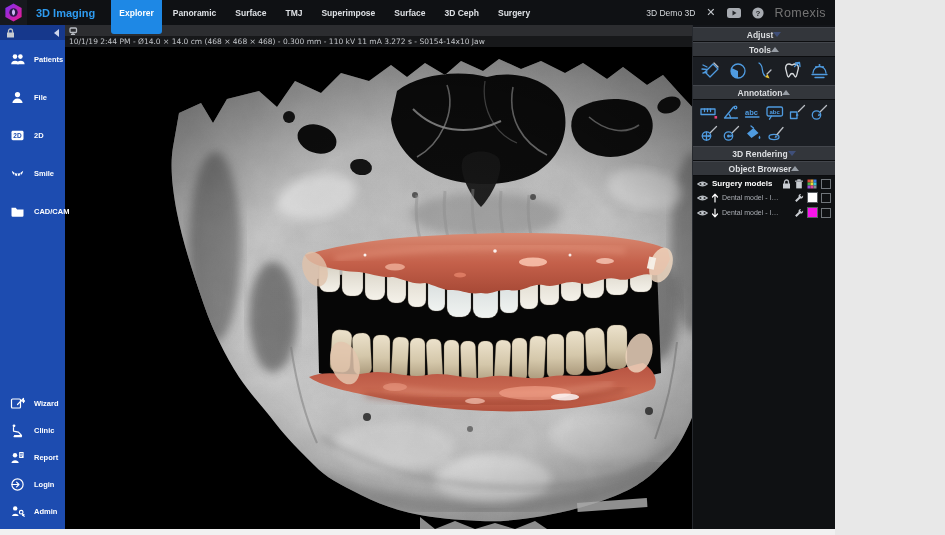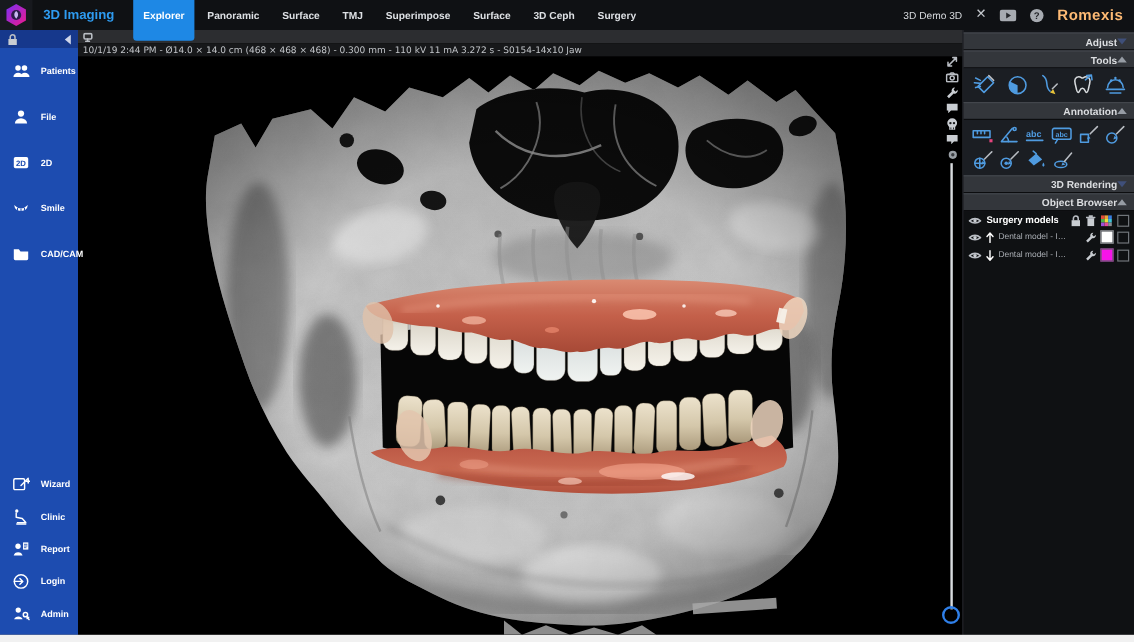--- a/index.html
+++ b/index.html
@@ -1,49 +1,49 @@
 <!DOCTYPE html>
 <html><head>
 <meta charset="utf-8">
 <style>
   html,body{margin:0;padding:0;background:#e8e8e8;}
-  .app{position:relative;width:945px;height:535px;background:#000;overflow:hidden;
+  .app{position:relative;width:835px;height:535px;background:#000;overflow:hidden;
        font-family:"Liberation Sans","DejaVu Sans",sans-serif;}
   
   .topbar{position:absolute;top:0;left:0;right:0;height:25px;background:#0f1114;display:flex;align-items:center;z-index:5;}
   .logo-tile{width:27px;height:25px;background:#17191e;display:flex;align-items:center;justify-content:center;}
   .app-title{color:#2e9bf0;font-size:11px;font-weight:bold;margin:0 16px 0 9px;white-space:nowrap;}
   .tabs{display:flex;align-items:center;gap:3px;}
   .tab{color:#dde0e4;font-size:8.5px;font-weight:bold;padding:16px 8px;border-radius:3px;cursor:default;white-space:nowrap;}
   .tab.active{background:#1e88e5;color:#fff;}
   .topbar-right{margin-left:auto;display:flex;align-items:center;gap:11px;padding-right:9px;}
   .patient-label{color:#d6d9dd;font-size:8.5px;text-align:right;}
   .close-x{color:#c3c7cc;font-size:11px;line-height:1;}
-  .brand{color:#fdba74;font-size:12.5px;font-weight:bold;letter-spacing:.4px;text-align:right;}
+  .brand{color:#737373;font-size:12.5px;font-weight:normal;letter-spacing:.4px;text-align:right;}
   
   .sidebar{position:absolute;top:25px;left:0;width:65px;bottom:6px;background:#1d4cb0;display:flex;flex-direction:column;z-index:4;}
   .sidebar-header{height:15px;background:#16388c;display:flex;align-items:center;justify-content:space-between;padding:0 6px;}
   .collapse-arrow{width:0;height:0;border-top:4px solid transparent;border-bottom:4px solid transparent;border-right:5px solid #cfd6ea;}
   .nav-item{height:38px;display:flex;align-items:center;gap:9px;padding-left:10px;color:#fff;font-size:7.5px;font-weight:bold;cursor:default;}
   .nav-item.active{background:#2b72dd;}
   .nav-bottom{margin-top:auto;margin-bottom:4px;}
   .nav-bottom .nav-item{height:27px;}
   .nav-icon{width:15px;height:15px;flex:0 0 15px;}
   
   .viewport{position:absolute;top:25px;left:65px;width:738px;bottom:6px;background:#000;}
   .vp-topstrip{height:11px;background:#2c2d30;display:flex;align-items:center;padding-left:4px;}
   .vp-meta{height:11px;background:#17181a;color:#c2c5c9;font-size:7.5px;display:flex;align-items:center;padding-left:4px;white-space:nowrap;overflow:hidden;font-family:"DejaVu Sans",sans-serif;}
   .render-area{position:absolute;top:22px;left:0;width:738px;bottom:0;overflow:hidden;}
   .side-toolbar{position:absolute;top:20px;right:3px;display:flex;flex-direction:column;gap:1px;align-items:center;z-index:3;}
   .side-tool{width:13px;height:12px;display:flex;align-items:center;justify-content:center;}
   .slider-track{position:absolute;top:111px;bottom:21px;right:9px;width:2px;background:#d8dbde;z-index:2;}
   .slider-handle{position:absolute;bottom:9px;right:3px;width:11px;height:11px;border:2px solid #2f7fe8;border-radius:50%;background:rgba(0,0,0,.3);z-index:3;}
   
   .right-panel{position:absolute;top:25px;right:0;width:142px;bottom:6px;background:#121418;border-left:1px solid #26292e;display:flex;flex-direction:column;z-index:4;}
-  .section-header{height:13px;background:#33363b;border-top:1px solid #43464c;border-bottom:1px solid #0c0d0f;display:flex;align-items:center;justify-content:flex-end;padding:0 6px;color:#dcdee1;font-size:8.5px;font-weight:bold;cursor:default;}
+  .section-header{height:13px;background:#33363b;border-top:1px solid #43464c;border-bottom:1px solid #0c0d0f;display:flex;align-items:center;justify-content:center;padding:0 6px;color:#dcdee1;font-size:8.5px;font-weight:bold;cursor:default;}
   .chev{width:0;height:0;}
   .chev.down{border-left:4.5px solid transparent;border-right:4.5px solid transparent;border-top:5px solid #3f4f79;}
   .chev.up{border-left:4.5px solid transparent;border-right:4.5px solid transparent;border-bottom:5px solid #969ca4;}
   .tools-row{height:28px;background:#1b1e23;display:flex;align-items:center;gap:5px;padding:0 0 0 7px;}
   .anno-grid{background:#1b1e23;padding:3px 0 4px 7px;display:flex;flex-wrap:wrap;gap:3px 4px;width:135px;}
   .tool-btn{display:flex;align-items:center;justify-content:center;cursor:default;}
   .ob-rows{background:#0f1113;flex:1;padding-top:1px;}
   .ob-group-row{height:13px;display:flex;align-items:center;gap:4px;padding:0 4px;color:#fff;font-size:8px;font-weight:bold;}
   .ob-row{height:15px;display:flex;align-items:center;gap:3px;padding:0 4px;color:#a9adb3;font-size:7px;white-space:nowrap;}
   .ob-label{overflow:hidden;text-overflow:ellipsis;max-width:62px;}

